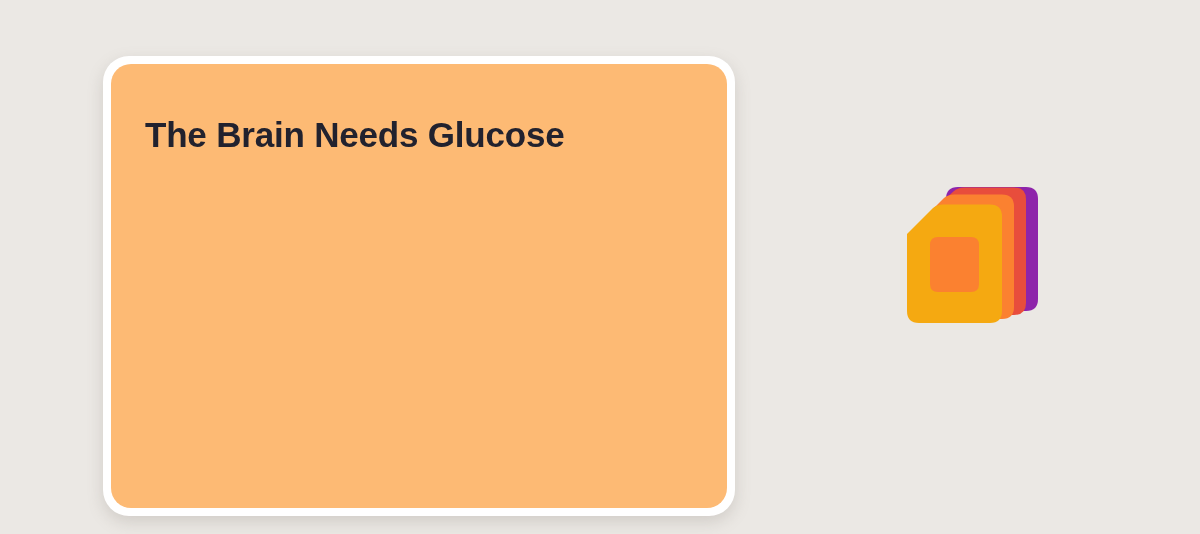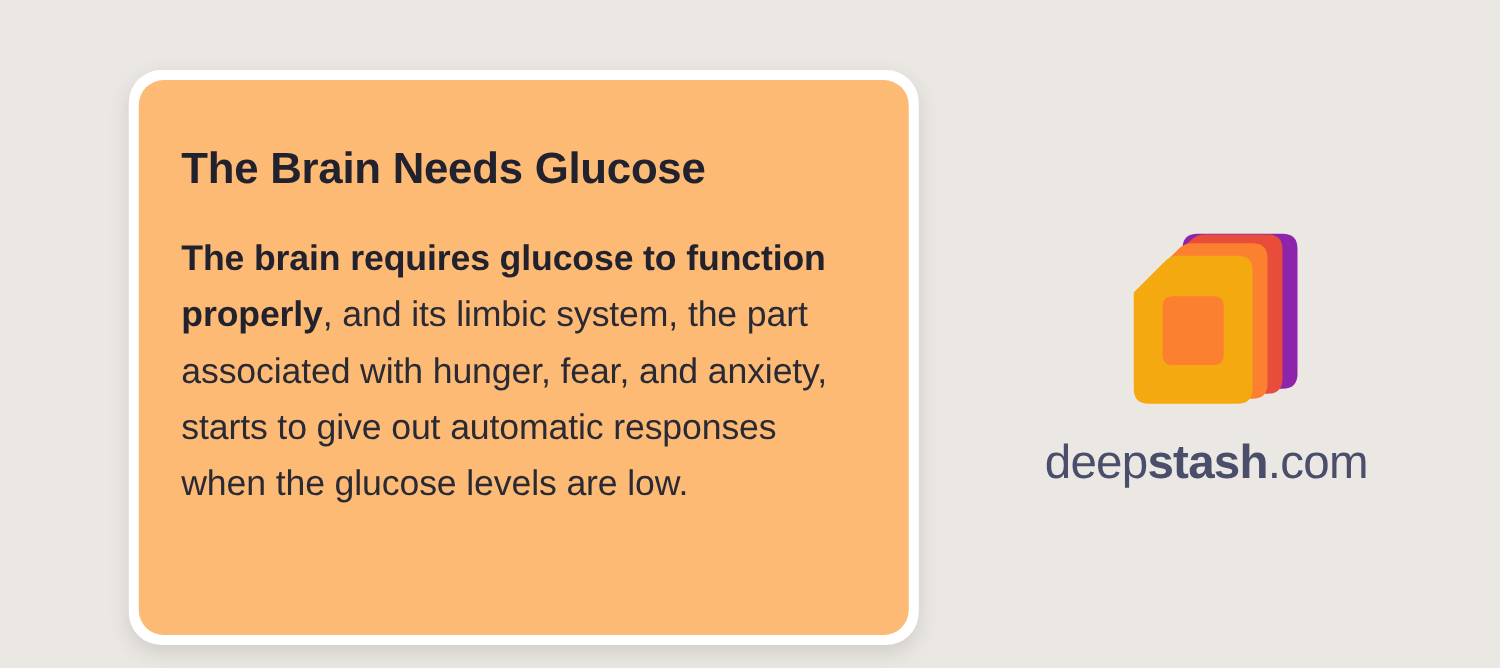--- a/index.html
+++ b/index.html
@@ -104,37 +104,35 @@
   .wordmark .w-bold  { font-weight: bold; }
 </style>
 </head>
 <body>
 
 <div class="page">
 
   <div class="card-frame">
     <div class="card-inner">
       <h1 class="card-title">The Brain Needs Glucose</h1>
-      <p class="card-body"><span class="lead">The brain requires glucose to function properly</span><span>, and its limbic system, the part associated with hunger, fear, and anxiety, starts to give out automatic responses when the glucose levels are low.</span></p>
     </div>
   </div>
 
   <div class="brand">
 
     <div class="logo">
       <svg viewBox="0 0 150 150" xmlns="http://www.w3.org/2000/svg">
 
         <path fill="#8e24aa" d="M46 24 Q46 12 58 12 L126 12 Q138 12 138 24 L138 124 Q138 136 126 136 L58 136 Q46 136 46 124 Z"></path>
 
         <path fill="#e84d3c" d="M33 35 L54 16 Q58 12.5 64 12.5 L114 12.5 Q126 12.5 126 24.5 L126 128 Q126 140 114 140 L45 140 Q33 140 33 128 Z"></path>
 
         <path fill="#fb8130" d="M20 47 L44 23 Q48 19.5 54 19.5 L102 19.5 Q114 19.5 114 31.5 L114 132 Q114 144 102 144 L32 144 Q20 144 20 132 Z"></path>
 
         <path fill="#f5a911" fill-rule="evenodd" d="M7 59 L33 33 Q37 29.5 43 29.5 L90 29.5 Q102 29.5 102 41.5 L102 136 Q102 148 90 148 L19 148 Q7 148 7 136 Z
                  M30 70 Q30 62 38 62 L71 62 Q79 62 79 70 L79 109 Q79 117 71 117 L38 117 Q30 117 30 109 Z"></path>
       </svg>
     </div>
 
-    <div class="wordmark"><span class="w-light">deep</span><span class="w-bold">stash</span><span class="w-light">.com</span></div>
 
   </div>
 
 </div>
 
 </body></html>

